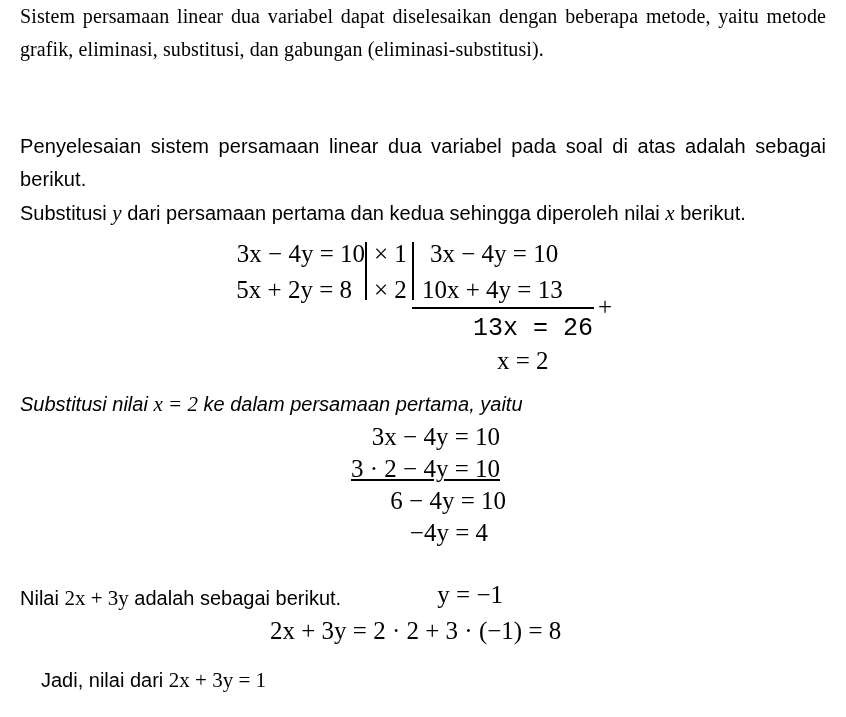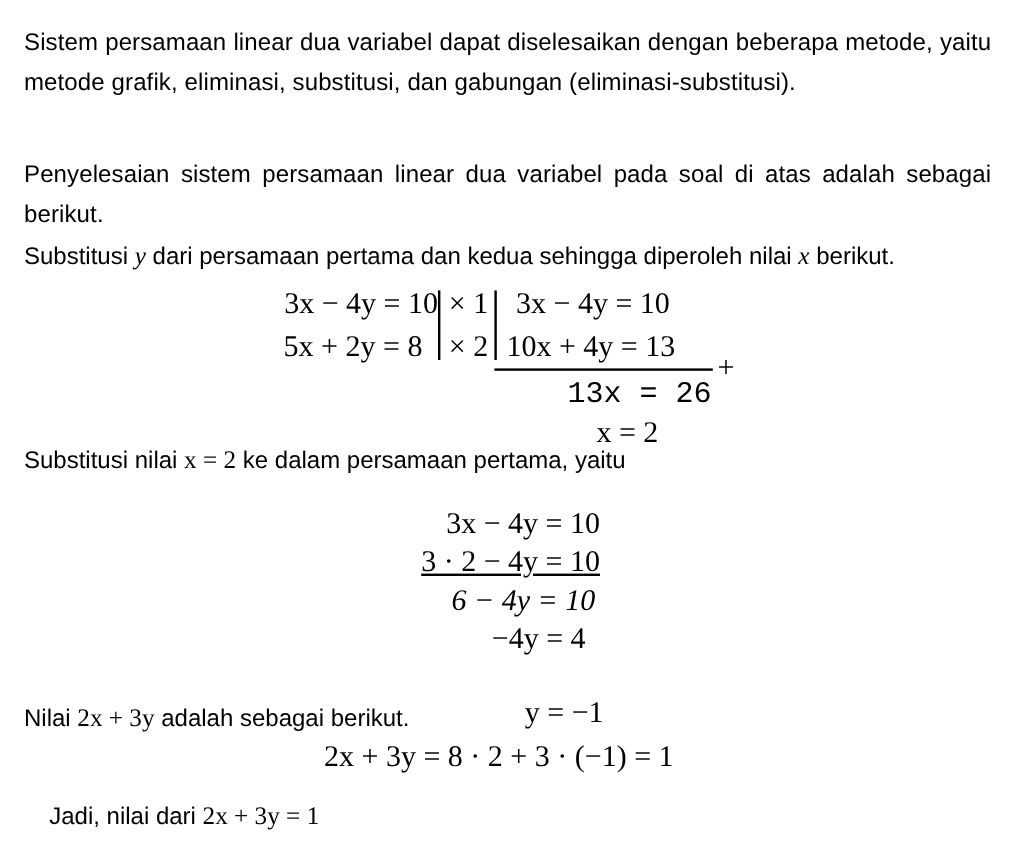--- a/index.html
+++ b/index.html
@@ -16,52 +16,52 @@
   .m { font-family: "Liberation Serif", serif; font-size: 21px; }
   .mi { font-family: "Liberation Serif", serif; font-style: italic; font-size: 21px; }
   .eq { position: absolute; font-family: "Liberation Serif", serif; font-size: 25px; white-space: nowrap; }
   .eqr { text-align: right; }
   .vbar { position: absolute; width: 2px; background: #000; }
   .hbar { position: absolute; height: 2px; background: #000; }
 </style>
 </head>
 <body>
 
-<div class="para" style="top:20px;">Sistem persamaan linear dua variabel dapat diselesaikan dengan beberapa metode, yaitu metode grafik, eliminasi, substitusi, dan gabungan (eliminasi-substitusi).</div>
+<div class="para" style="top:0;font-family:Liberation Serif, serif;">Sistem persamaan linear dua variabel dapat diselesaikan dengan beberapa metode, yaitu metode grafik, eliminasi, substitusi, dan gabungan (eliminasi-substitusi).</div>
 
 <div class="para" style="top:130px;">Penyelesaian sistem persamaan linear dua variabel pada soal di atas adalah sebagai berikut.</div>
 
 <div class="line" style="top:201px;">
   <span>Substitusi </span><span class="mi">y</span><span> dari persamaan pertama dan kedua sehingga diperoleh nilai </span><span class="mi">x</span><span> berikut.</span>
 </div>
 
 <div class="eq eqr" style="left:230px; width:135px; top:240px;">3x − 4y = 10</div>
 <div class="eq eqr" style="left:230px; width:122px; top:276px;">5x + 2y = 8</div>
 <div class="vbar" style="left:365px; top:242px; height:58px;"></div>
 <div class="eq" style="left:374px; top:240px;">× 1</div>
 <div class="eq" style="left:374px; top:276px;">× 2</div>
 <div class="vbar" style="left:412px; top:242px; height:58px;"></div>
 <div class="eq" style="left:430px; top:240px;">3x − 4y = 10</div>
 <div class="eq" style="left:422px; top:276px;">10x + 4y = 13</div>
 <div class="hbar" style="left:412px; top:307px; width:182px;"></div>
 <div class="eq" style="left:598px; top:293px;">+</div>
 <div class="eq" style="left:473px; top:314px;font-family:Liberation Mono, monospace;">13x = 26</div>
 <div class="eq" style="left:497px; top:347px;">x = 2</div>
 
-<div class="line" style="top:371px;">
+<div class="line" style="top:392px;font-style:italic;">
   <span>Substitusi nilai </span><span class="m">x = 2</span><span> ke dalam persamaan pertama, yaitu</span>
 </div>
 
 <div class="eq eqr" style="left:300px; width:200px; top:423px;">3x − 4y = 10</div>
 <div class="eq eqr" style="left:300px; width:200px; top:455px;text-decoration:underline;">3 · 2 − 4y = 10</div>
-<div class="eq eqr" style="left:296px; width:200px; top:487px;font-style:italic;">6 − 4y = 10</div>
+<div class="eq eqr" style="left:306px; width:200px; top:487px;">6 − 4y = 10</div>
 <div class="eq eqr" style="left:300px; width:188px; top:519px;">−4y = 4</div>
 <div class="eq eqr" style="left:300px; width:203px; top:581px;">y = −1</div>
 
 <div class="line" style="top:586px;">
   <span>Nilai </span><span class="m">2x + 3y</span><span> adalah sebagai berikut.</span>
 </div>
 
-<div class="eq" style="left:270px; top:617px;">2x + 3y = 8 · 2 + 3 · (−1) = 1</div>
+<div class="eq" style="left:270px; top:617px;">2x + 3y = 2 · 2 + 3 · (−1) = 8</div>
 
 <div class="line" style="top:668px;margin-left:21px;">
   <span>Jadi, nilai dari </span><span class="m">2x + 3y = 1</span>
 </div>
 
 </body></html>

